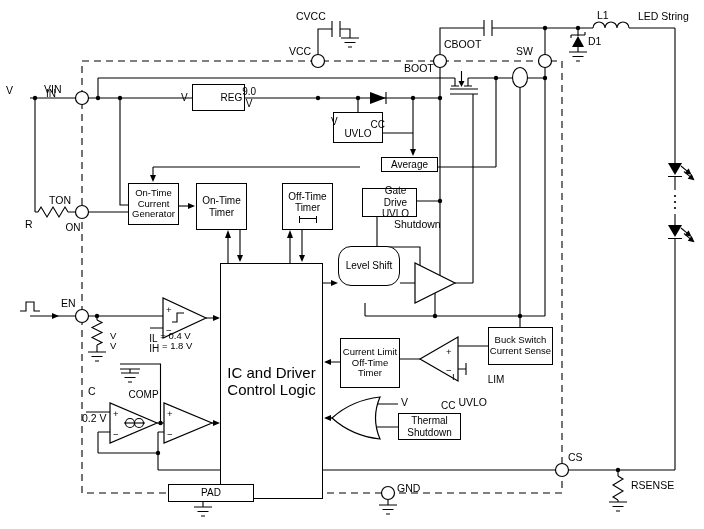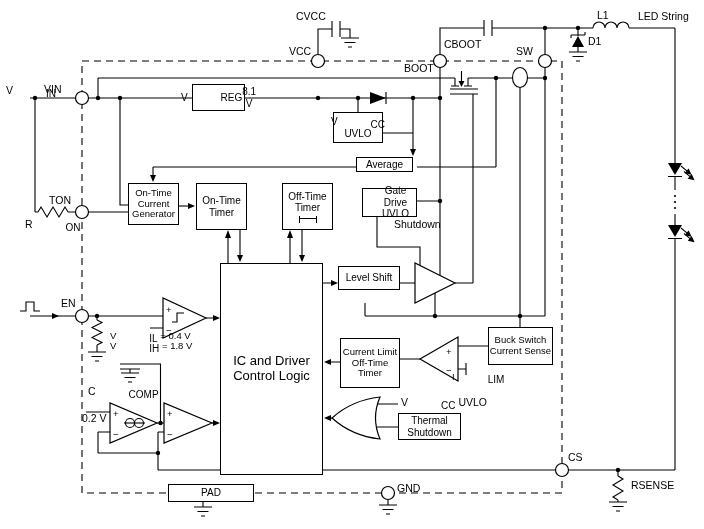--- a/index.html
+++ b/index.html
@@ -183,50 +183,50 @@
     <text x="113" y="417">+</text>
     <text x="113" y="438">−</text>
     <text x="167" y="417">+</text>
     <text x="167" y="438">−</text>
     <text x="446" y="355">+</text>
     <text x="446" y="374">−</text>
   </g>
 </svg>
 
 <div class="blk" style="left:192px;top:84px;width:53px;height:27px;flex-direction:row;">
-  <span>V</span><sub>REG</sub><span> 8.1 V</span>
+  <span>V</span><sub>REG</sub><span> 9.0 V</span>
 </div>
 
 <div class="blk" style="left:333px;top:112px;width:50px;height:31px;">
   <div><span>V</span><sub>CC</sub></div>
   <div>UVLO</div>
 </div>
 
-<div class="blk" style="left:356px;top:157px;width:57px;height:15px;"><span>Average</span></div>
+<div class="blk" style="left:381px;top:157px;width:57px;height:15px;"><span>Average</span></div>
 
 <div class="blk" style="left:362px;top:188px;width:55px;height:29px;padding-left:12px;"><span>Gate Drive
 UVLO</span></div>
 
 <div class="blk sm" style="left:128px;top:183px;width:51px;height:42px;"><span>On-Time
 Current
 Generator</span></div>
 
 <div class="blk" style="left:196px;top:183px;width:51px;height:47px;"><span>On-Time
 Timer</span></div>
 
 <div class="blk" style="left:282px;top:183px;width:51px;height:47px;">
   <span>Off-Time
 Timer</span>
   <span class="timerglyph"></span>
 </div>
 
-<div class="blk" style="left:220px;top:263px;width:103px;height:212px;font-size:13px;"><span>IC and Driver
+<div class="blk" style="left:220px;top:263px;width:103px;height:236px;font-size:15px;"><span>IC and Driver
 Control Logic</span></div>
 
-<div class="blk" style="left:338px;top:266px;width:62px;height:24px;"><span>Level Shift</span></div>
+<div class="blk" style="left:338px;top:246px;width:62px;height:40px;border-radius:13px;"><span>Level Shift</span></div>
 
 <div class="blk sm" style="left:340px;top:338px;width:60px;height:50px;"><span>Current Limit
 Off-Time
 Timer</span></div>
 
 <div class="blk sm" style="left:488px;top:327px;width:65px;height:38px;"><span>Buck Switch
 Current Sense</span></div>
 
 <div class="blk" style="left:398px;top:413px;width:63px;height:27px;"><span>Thermal
 Shutdown</span></div>

